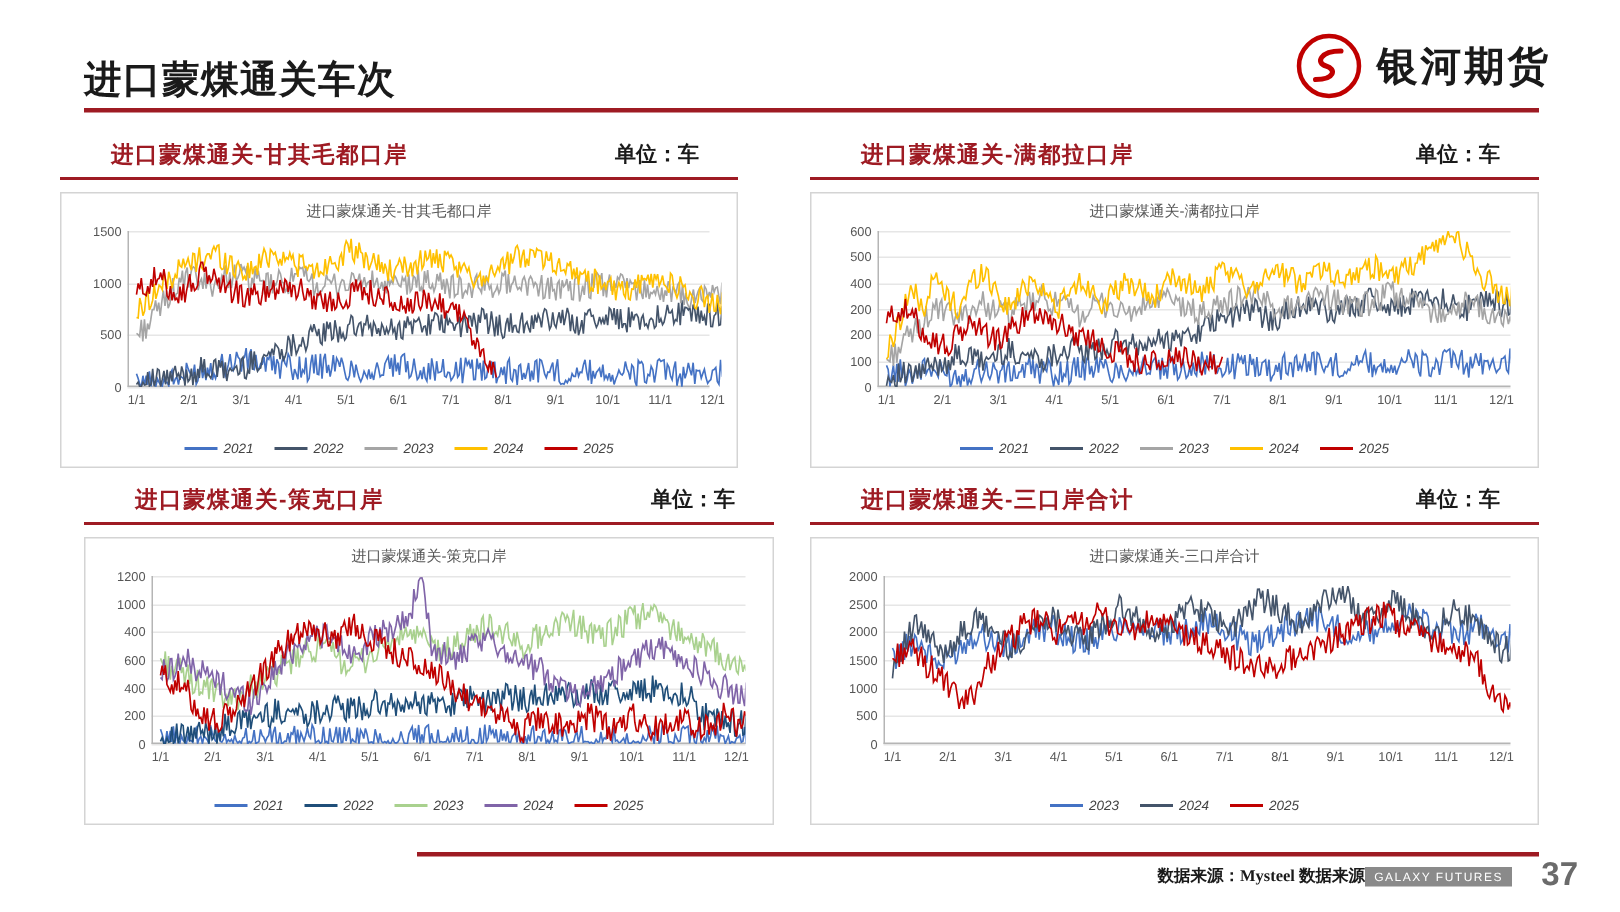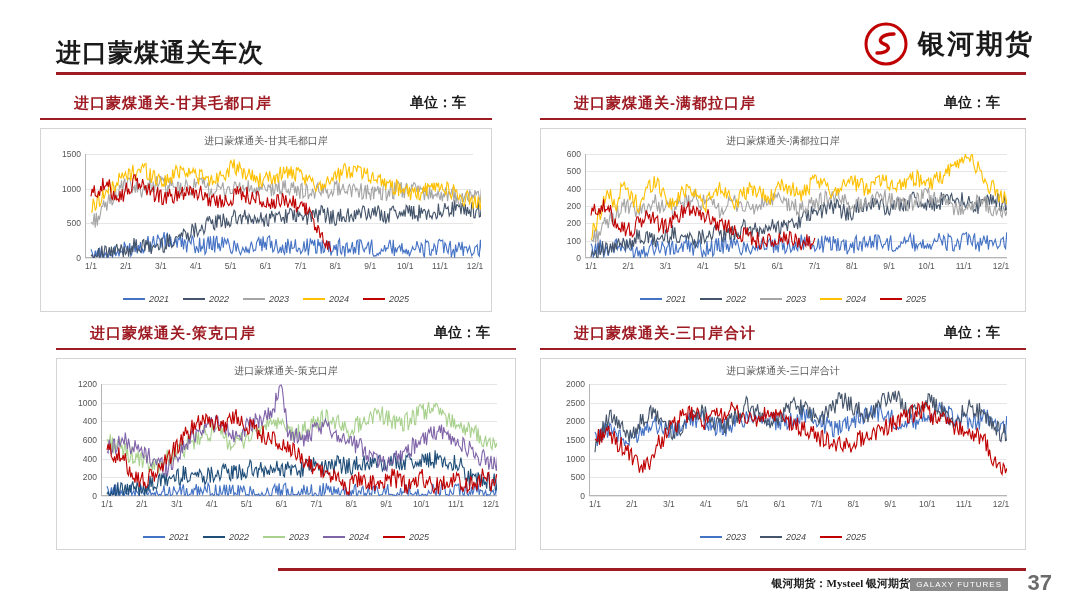--- a/index.html
+++ b/index.html
@@ -356,16 +356,16 @@
         <div class="item">
           <span class="swatch" style="background: rgb(192, 0, 0);"></span>
           <span>2025</span>
         </div>
       </div>
   </div>
 </div>
 
 <div class="footer-rule"></div>
 <div class="source">
-  <span>银河期货：</span><span class="mys">Mysteel 银河期货</span>
+  <span>数据来源：</span><span class="mys">Mysteel 数据来源</span>
 </div>
 <div class="galaxy-mark">GALAXY FUTURES</div>
 <div class="page-num">37</div>
 
 </body></html>

